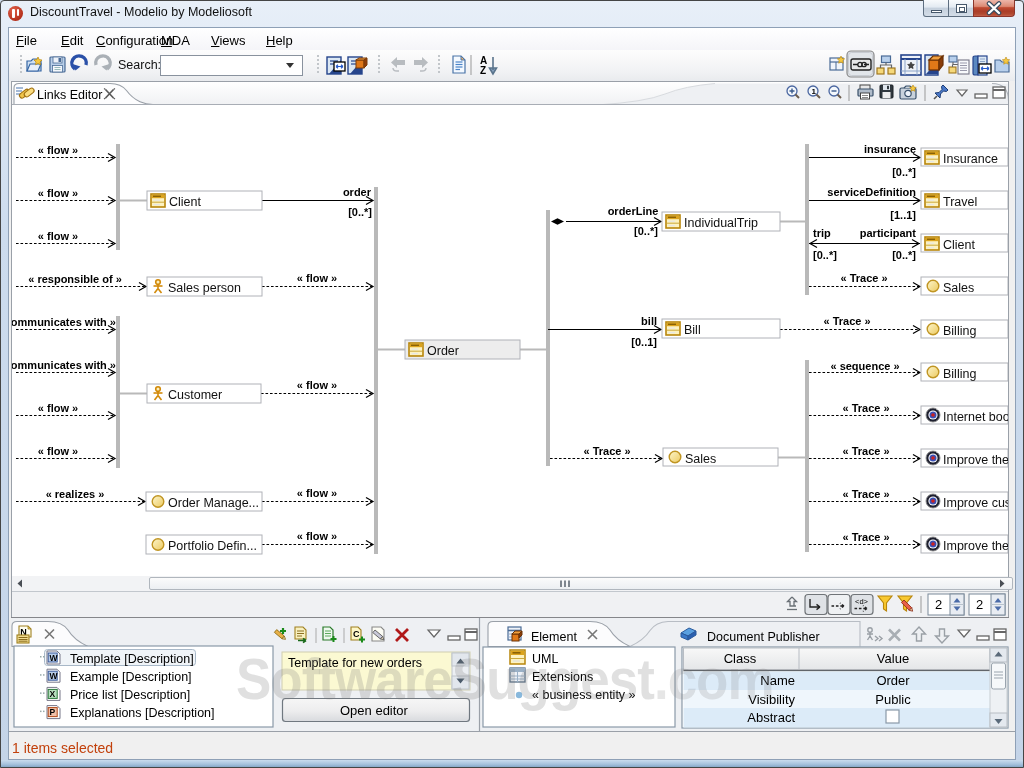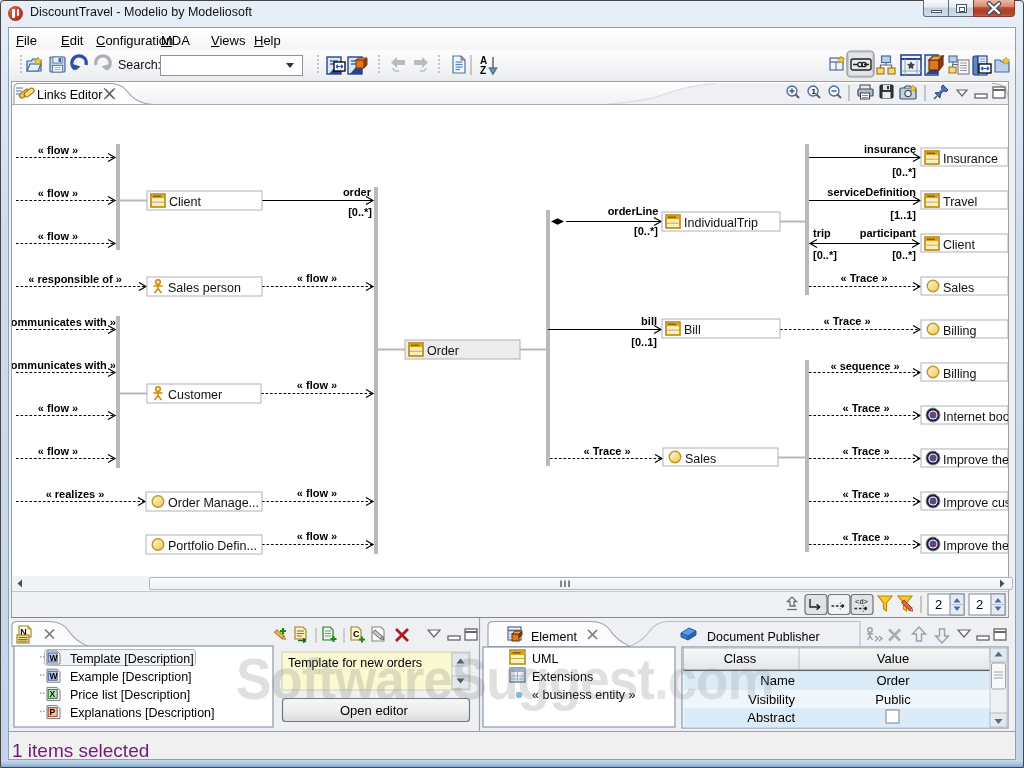--- a/index.html
+++ b/index.html
@@ -49,21 +49,21 @@
   #canvas{left:12px;top:105px;width:996px;height:471px;background:#fff;}
   
   #hscroll{left:12px;top:576px;width:996px;height:16px;background:#f2f3f5;}
   #hthumb{left:137px;top:1px;width:864px;height:13px;background:linear-gradient(#fbfbfb,#eceff2);border:1px solid #b0b6bd;border-radius:2px;box-sizing:border-box;}
   
   #ctlrow{left:12px;top:592px;width:996px;height:26px;background:#f0f1f3;}
   #ctlline{left:11px;top:617px;width:998px;height:1px;background:#85868a;}
   
   #bottom{left:11px;top:618px;width:998px;height:113px;background:#eef0f3;}
   #botline{left:9px;top:731px;width:1006px;height:1px;background:#9aa0a8;}
-  #statusbar{left:9px;top:732px;width:1006px;height:27px;background:#f0f0f0;font-size:19px;color:#701a75;}
+  #statusbar{left:9px;top:732px;width:1006px;height:27px;background:#f0f0f0;font-size:14px;color:#c2410c;}
   #clientbot{left:9px;top:759px;width:1006px;height:1px;background:#8ea0b6;}
   #framebot{left:1px;top:760px;width:1022px;height:7px;background:linear-gradient(#cadcee,#a6c2dd 60%,#86a8c8);}
   .watermark{font-weight:bold;color:rgba(122,122,122,0.23);font-size:53px;letter-spacing:-1px;z-index:50;pointer-events:none;transform:scaleY(1.10);transform-origin:0 0;}
 </style>
 </head>
 <body>
 <div class="abs" id="frame"></div>
 <div class="abs" id="titlebar">
   <div class="abs" id="titleicon"></div>
   <div class="abs" id="titletext">DiscountTravel - Modelio by Modeliosoft</div>
@@ -78,21 +78,21 @@
       <path d="M15 3.5 L25 13 M25 3.5 L15 13" stroke="#3a4c5e" stroke-width="4.6" fill="none" stroke-linecap="round"></path>
       <path d="M15 3.5 L25 13 M25 3.5 L15 13" stroke="#fff" stroke-width="2.4" fill="none" stroke-linecap="round"></path>
     </svg></div>
 <div class="abs" id="client"></div>
 <div class="abs" id="menubar">
   <span class="mi" style="left:7px"><u>F</u>ile</span>
   <span class="mi" style="left:52px"><u>E</u>dit</span>
   <span class="mi" style="left:87px"><u>C</u>onfiguration</span>
   <span class="mi" style="left:152px"><u>M</u>DA</span>
   <span class="mi" style="left:202px"><u>V</u>iews</span>
-  <span class="mi" style="left:245px"><u>H</u>elp</span>
+  <span class="mi" style="left:257px"><u>H</u>elp</span>
 </div>
 <div class="abs" id="toolbar"></div>
 <svg width="1024" height="31" viewBox="0 50 1024 31" style="position:absolute;left:0;top:50px">
 <style>.s{stroke-linecap:round}</style>
 <rect x="20" y="55" width="2" height="2" fill="#c2c6ca"></rect>
 <rect x="20" y="59" width="2" height="2" fill="#c2c6ca"></rect>
 <rect x="20" y="63" width="2" height="2" fill="#c2c6ca"></rect>
 <rect x="20" y="67" width="2" height="2" fill="#c2c6ca"></rect>
 <rect x="20" y="71" width="2" height="2" fill="#c2c6ca"></rect>
 <rect x="317" y="55" width="2" height="2" fill="#c2c6ca"></rect>

